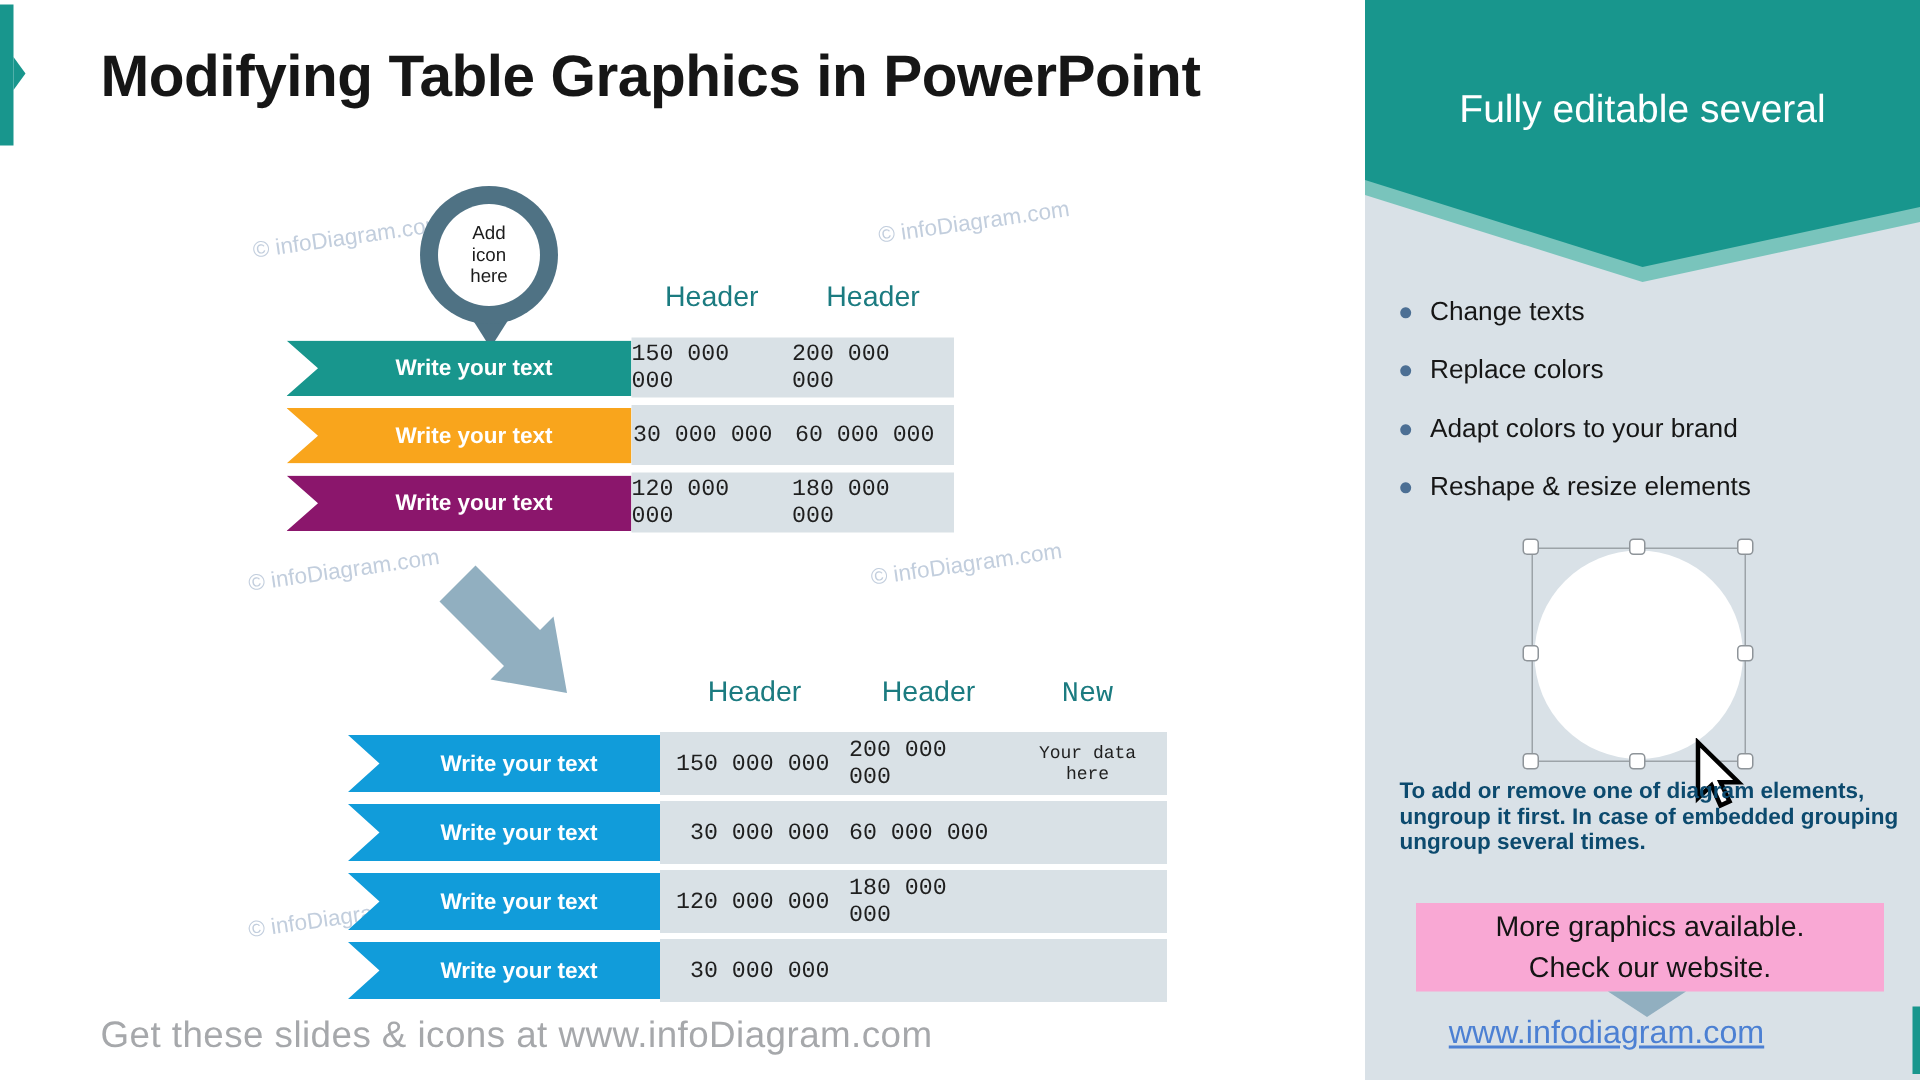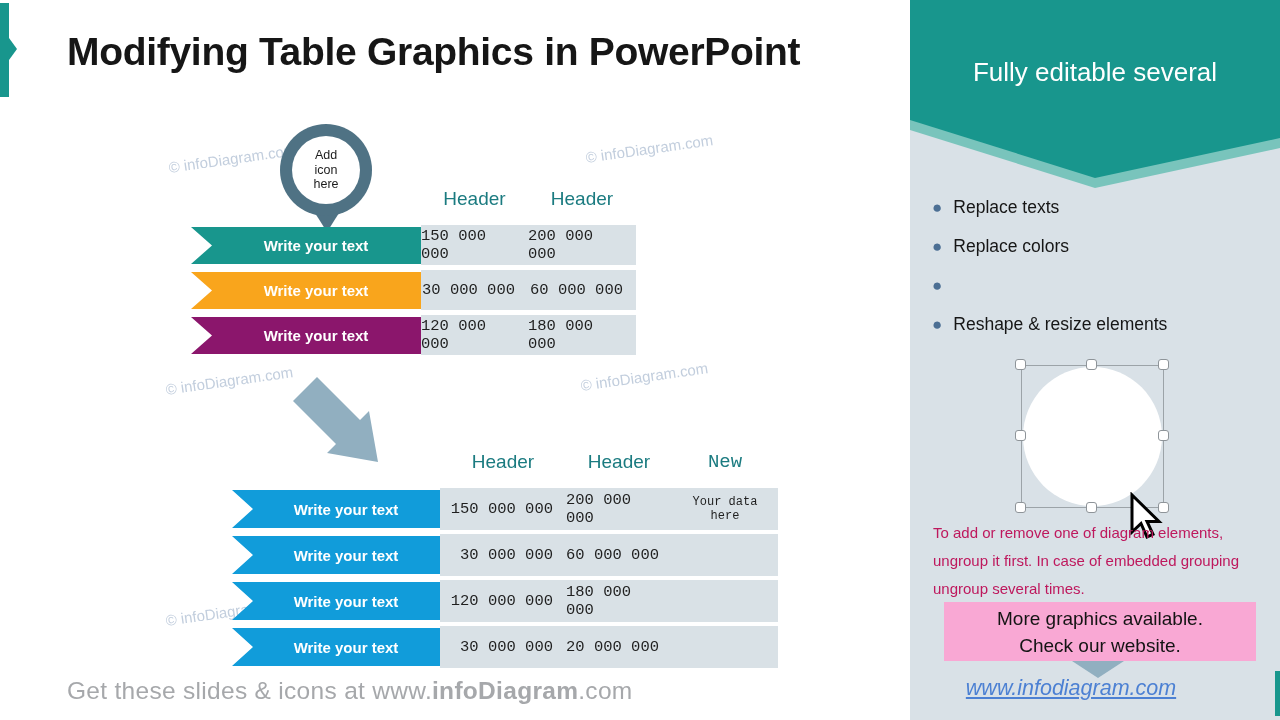--- a/index.html
+++ b/index.html
@@ -64,35 +64,35 @@
   .bullets { left:932px; top:196px; list-style:none; }
   .bullets li { display:flex; font-size:17.5px; color:#161616; line-height:23px; margin-bottom:16px; }
   .bullets .dot { color:#4C6F94; margin-right:11px; font-size:17px; }
 
   .sel-box { left:1021px; top:365px; width:143px; height:143px; border:1.5px solid #9CA3A8; }
   .sel-circle { position:absolute; left:1px; top:1px; right:1px; bottom:1px; border-radius:50%; background:#fff; }
   .handle { position:absolute; width:11px; height:11px; background:#fff; border:1.5px solid #8E9499; border-radius:3px; }
 
   .cursor-svg { left:1128px; top:492px; }
 
-  .note { left:933px; top:519px; width:334px; font-size:15px; line-height:28px; color:#be185d; white-space:pre-line; }
+  .note { left:933px; top:519px; width:334px; font-size:15px; line-height:17px; color:#0c4a6e; white-space:pre-line;font-weight:bold; }
 
   .promo { left:944px; top:602px; width:312px; height:59px; background:#f9a8d4;
     display:flex; align-items:center; justify-content:center; text-align:center;
     font-size:19px; line-height:27px; color:#141414; white-space:pre-line; }
   .promo-tail { left:1072px; top:661px; width:0; height:0;
     border-left:26px solid transparent; border-right:26px solid transparent; border-top:17px solid #91AFC0; }
 
-  .site-link { left:910px; top:676px; width:322px; text-align:center;font-style:italic; }
+  .site-link { left:910px; top:676px; width:322px; text-align:center; }
   .site-link a { font-size:21.5px; color:#4C80D3; text-decoration:underline; }
 
   .edge-bar { left:1275px; top:671px; width:5px; height:45px; background:#18968D; }
 
   .footer { left:67px; top:677px; font-size:24.5px; color:#A6A8AB; letter-spacing:.3px; }
-  .footer b { font-weight:bold;text-align:right; }
+  .footer b { font-weight:normal;text-align:right; }
 </style>
 </head>
 <body>
 
 <div class="abs wm" style="left:168px; top:150px;">© infoDiagram.com</div>
 <div class="abs wm" style="left:585px; top:140px;">© infoDiagram.com</div>
 <div class="abs wm" style="left:580px; top:368px;">© infoDiagram.com</div>
 <div class="abs wm" style="left:165px; top:372px;">© infoDiagram.com</div>
 <div class="abs wm" style="left:165px; top:603px;">© infoDiagram.com</div>
 
@@ -169,45 +169,45 @@
   <div class="cell" style="width:126px;">120 000 000</div>
   <div class="cell" style="width:106px;">180 000 000</div>
   <div class="cell small-cell" style="width:106px;"></div>
 </div>
 <div class="abs banner b-t2 blue" style="top:582px;">
   <span>Write your text</span>
 </div>
 
 <div class="abs cells c-t2" style="top:626px;">
   <div class="cell" style="width:126px;">30 000 000</div>
-  <div class="cell" style="width:106px;">20 000 000</div>
   <div class="cell small-cell" style="width:106px;"></div>
 </div>
 <div class="abs banner b-t2 blue" style="top:628px;">
   <span>Write your text</span>
 </div>
 
 <div class="abs sidebar"></div>
 <svg class="abs side-head-svg" width="370" height="192">
   <polygon points="0,0 370,0 370,148 185,188 0,130" fill="#79C4BC"></polygon>
   <polygon points="0,0 370,0 370,138 185,178 0,120" fill="#18968D"></polygon>
 </svg>
 <div class="abs side-title">Fully editable several</div>
 
 <ul class="abs bullets">
   <li>
       <span class="dot">●</span>
-      <span>Replace texts</span>
+      <span>Change texts</span>
     </li>
   <li>
       <span class="dot">●</span>
       <span>Replace colors</span>
     </li>
   <li>
       <span class="dot">●</span>
+      <span>Adapt colors to your brand</span>
     </li>
   <li>
       <span class="dot">●</span>
       <span>Reshape &amp; resize elements</span>
     </li>
 </ul>
 
 <div class="abs sel-box">
   <div class="sel-circle"></div>
   <div class="handle" style="left:-7px; top:-7px;"></div>

